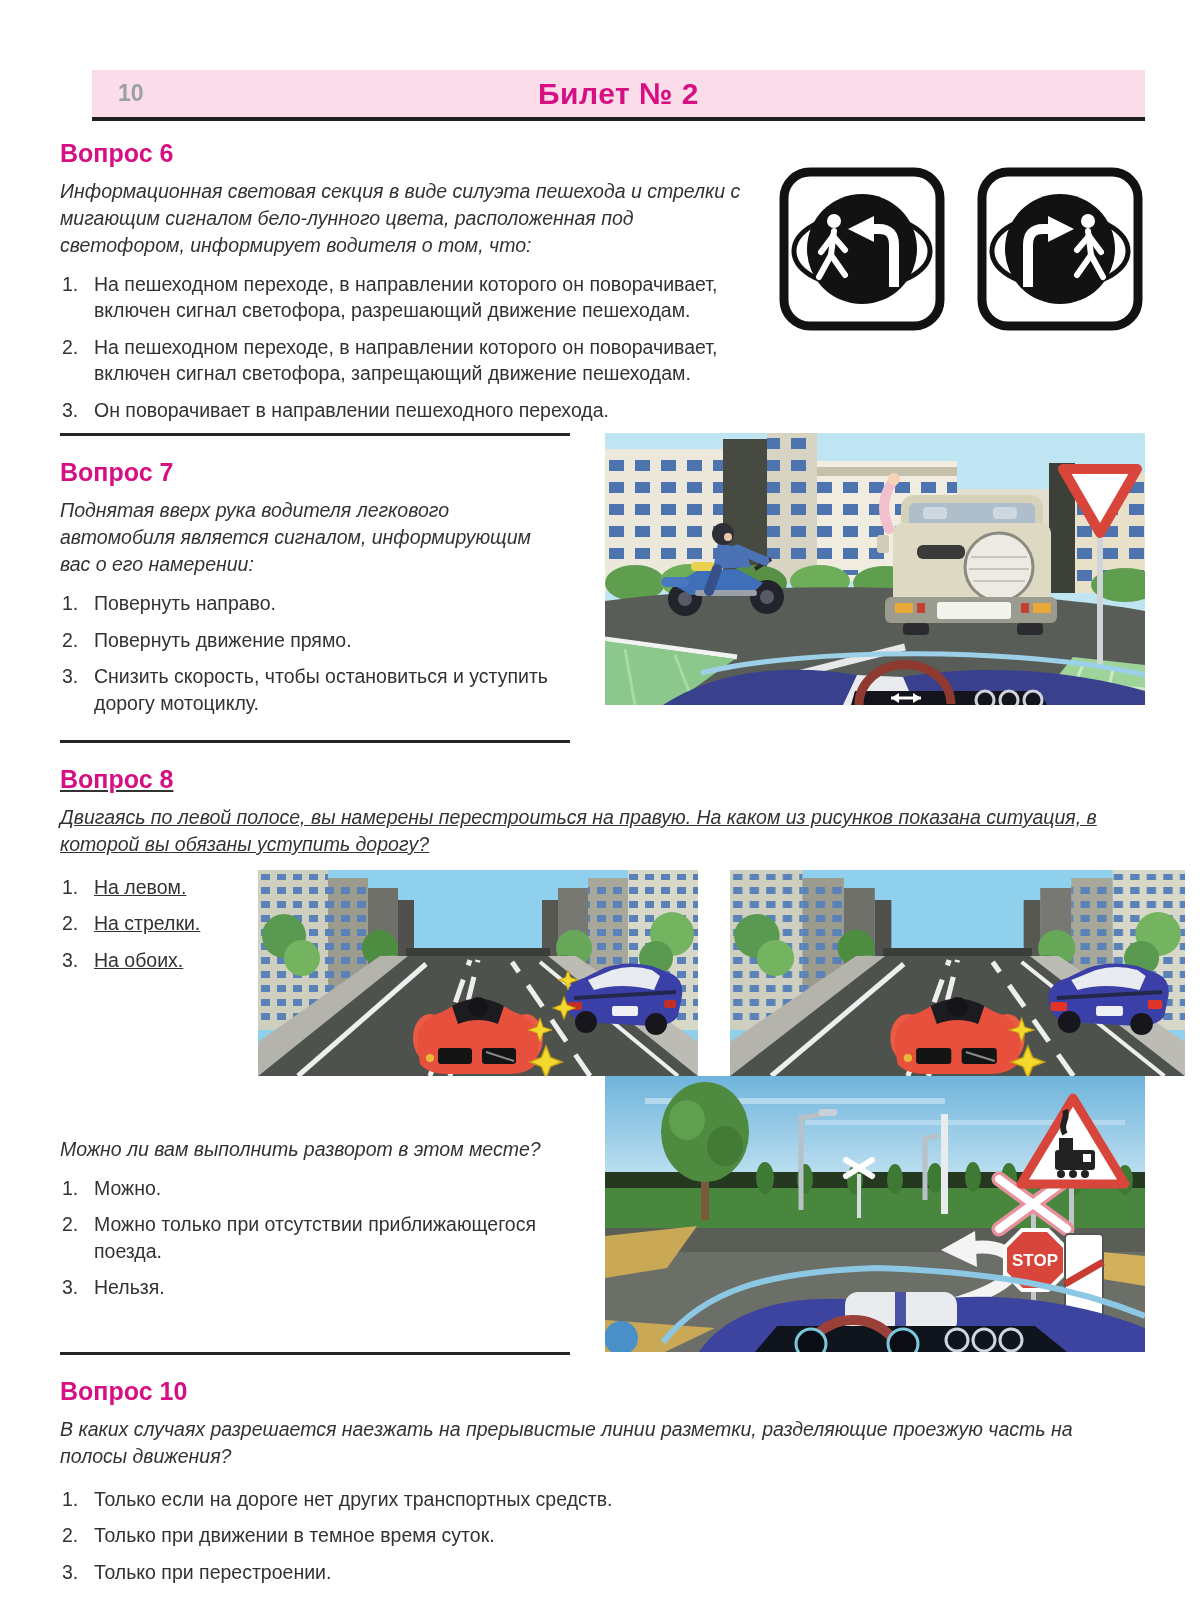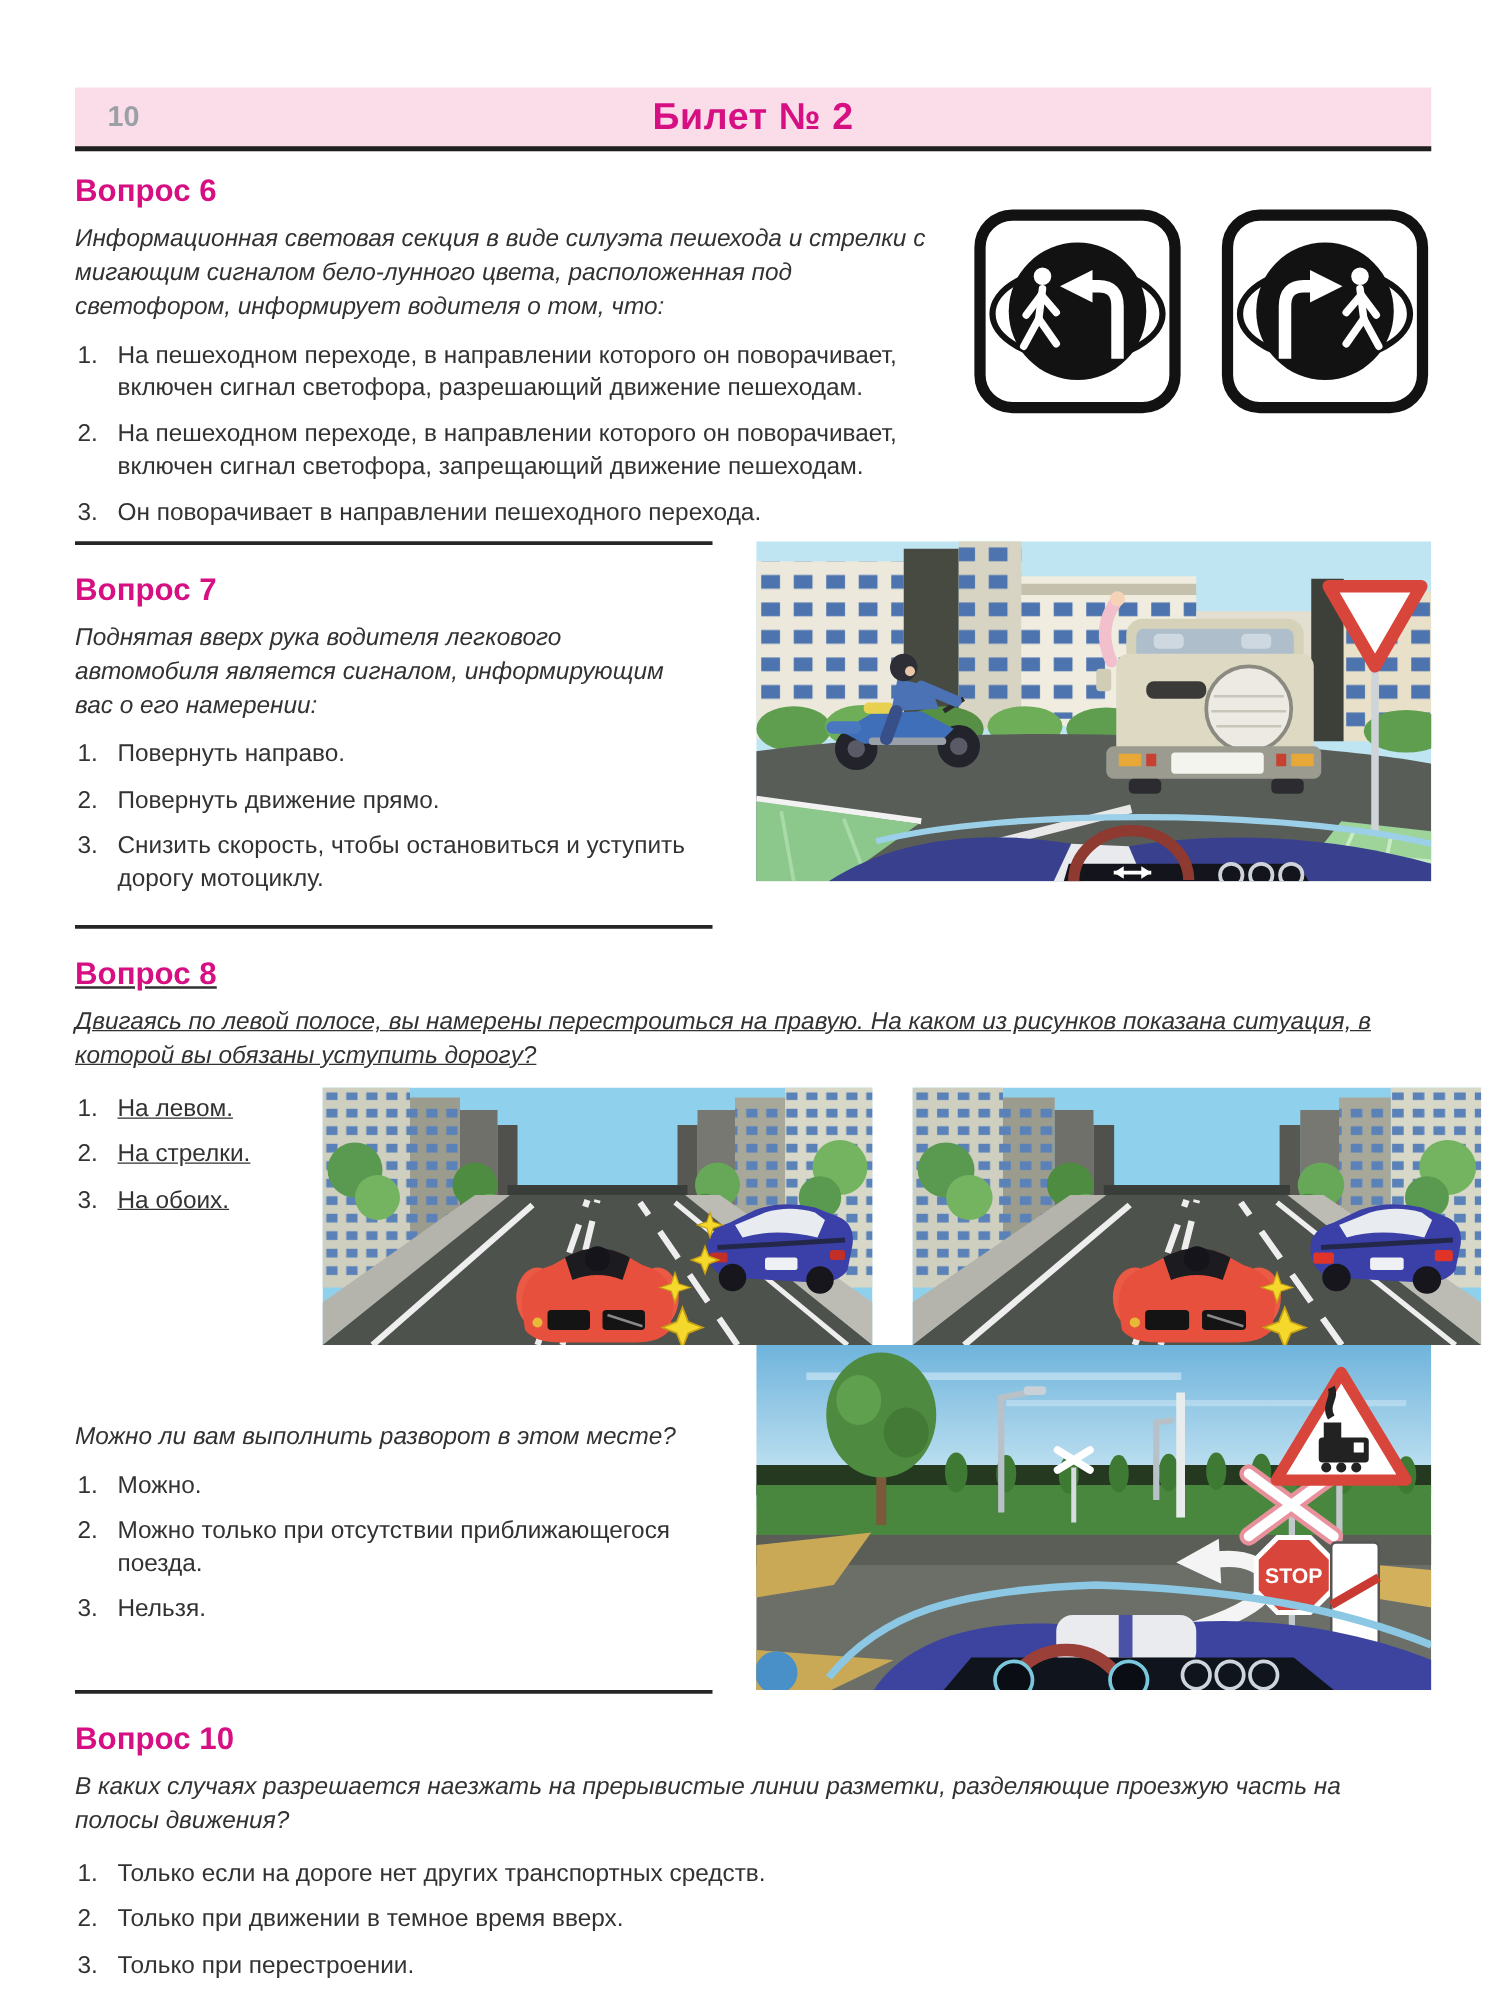--- a/index.html
+++ b/index.html
@@ -1,21 +1,21 @@
 <!DOCTYPE html>
 <html lang="ru"><head>
 <meta charset="utf-8">
 <style>
   html,body{margin:0;padding:0;background:#ffffff;}
   body{width:1200px;font-family:"Liberation Sans",sans-serif;color:#323232;}
   .page{padding:70px 55px 60px 60px;}
 
   
   .band{background:#fbdde9;height:47px;position:relative;display:flex;align-items:center;
-        border-bottom:4px solid #1f1f1f;}
+        border-bottom:4px solid #1f1f1f;margin-left:32px;}
   .band .num{color:#9aa0a6;font-weight:bold;font-size:23px;margin-left:26px;position:relative;z-index:2;}
   .band .title{position:absolute;left:0;right:0;text-align:center;color:#d60f83;
         font-weight:bold;font-size:30px;letter-spacing:.5px;}
 
   h2.qh{color:#d60f83;font-size:25px;font-weight:bold;margin:0 0 10px 0;}
   p.intro{font-style:italic;font-size:19.5px;line-height:1.38;margin:0 0 12px 0;}
   ol.answers{list-style:none;margin:4px 0 0 0;padding:0;counter-reset:a;}
   ol.answers li{counter-increment:a;font-size:19.5px;line-height:1.36;margin:0 0 10px 0;
         padding-left:34px;position:relative;}
   ol.answers li::before{content:counter(a) ".";position:absolute;left:2px;}
@@ -493,20 +493,20 @@
       </svg>
     </div>
   </section>
 
   <section class="q10">
     <hr class="rule">
     <h2 class="qh">Вопрос 10</h2>
     <p class="intro">В каких случаях разрешается наезжать на прерывистые линии разметки, разделяющие проезжую часть на полосы движения?</p>
     <ol class="answers">
       <li>Только если на дороге нет других транспортных средств.</li>
-      <li>Только при движении в темное время вверх.</li>
+      <li>Только при движении в темное время суток.</li>
       <li>Только при перестроении.</li>
       <li>Во всех перечисленных случаях.</li>
     </ol>
 
   </section>
 
 </div>
 
 </body></html>

